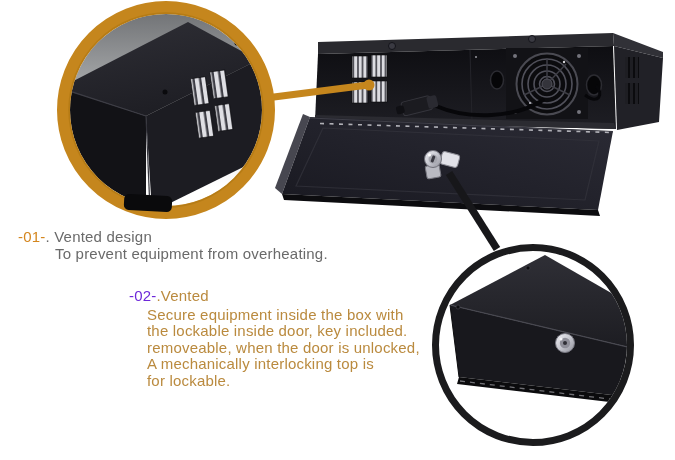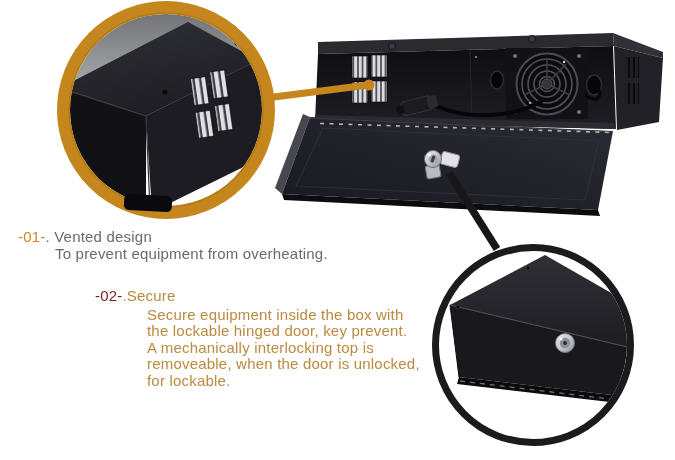--- a/index.html
+++ b/index.html
@@ -4,21 +4,21 @@
 <style>
   html,body{margin:0;padding:0;background:#fff;}
   .canvas{position:relative;width:675px;height:460px;background:#FFFFFF;overflow:hidden;
           font-family:"Liberation Sans", sans-serif;}
   .gfx{position:absolute;left:0;top:0;}
   .feature{position:absolute;letter-spacing:.2px;}
   #feature1{left:18px;top:228px;font-size:15px;line-height:17px;color:#6A6A6A;}
   #feature1 .num{color:#D4861E;}
   #feature1 .line2{margin-left:37px;text-align:right;}
   #feature2{left:95px;top:288px;font-size:15px;line-height:16.6px;color:#BA8A3E;}
-  #feature2 .num{color:#7f1d1d;}
+  #feature2 .num{color:#6d28d9;margin-left:34px;}
   #feature2 .body{margin-left:52px;margin-top:2px;}
 </style>
 </head>
 <body>
 
 <div class="canvas">
 
 <svg class="gfx" width="675" height="460" viewBox="0 0 675 460">
   <defs>
     <linearGradient id="gBg1" x1="0" y1="0" x2="0" y2="1">
@@ -207,23 +207,23 @@
     <circle cx="533" cy="345" r="97.5" fill="none" stroke="#1B1B1D" stroke-width="7"></circle>
   </g>
 </svg>
 
 <div class="feature" id="feature1">
   <div><span class="num">-01-</span><span>. </span><span>Vented design</span></div>
   <div class="line2">To prevent equipment from overheating.</div>
 </div>
 
 <div class="feature" id="feature2">
-  <div><span class="num">-02-</span><span>.</span><span>Secure</span></div>
+  <div><span class="num">-02-</span><span>.</span><span>Vented</span></div>
   <div class="body">
     <div>Secure equipment inside the box with</div>
-    <div>the lockable hinged door, key prevent.</div>
+    <div>the lockable inside door, key included.</div>
+    <div>removeable, when the door is unlocked,</div>
     <div>A mechanically interlocking top is</div>
-    <div>removeable, when the door is unlocked,</div>
     <div>for lockable.</div>
   </div>
 </div>
 
 </div>
 
 </body></html>

